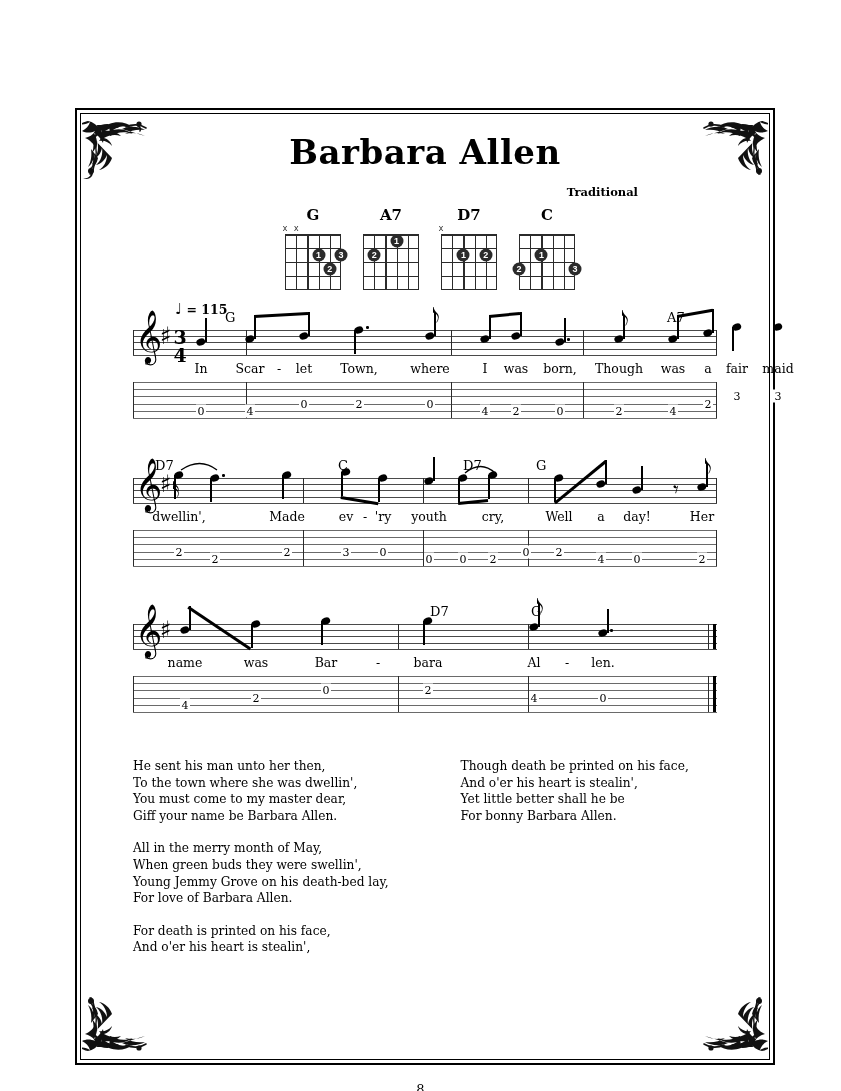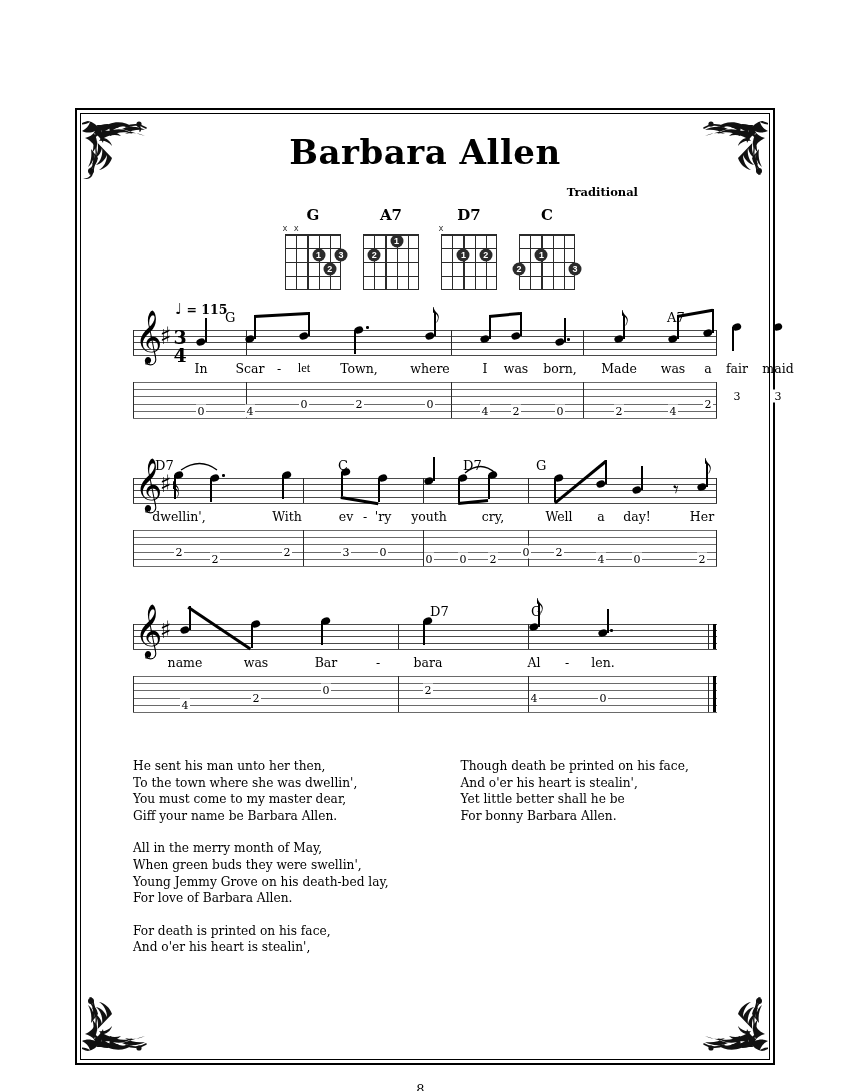--- a/index.html
+++ b/index.html
@@ -345,27 +345,27 @@
         <div class="beam" style="left: 544.2px; top: -0.7px; width: 35.5449px; transform: rotate(-0.175324rad);"></div>
         <div class="head" style="left: 604px; top: 10.9px;"></div>
         <div class="stem" style="left: 599.4px; top: 10.9px; height: 24px;"></div>
         <div class="head" style="left: 645px; top: 10.9px;"></div>
         <div class="stem" style="left: 640.4px; top: 10.9px; height: 24px;"></div>
         <div class="chordlbl" style="left: 92px; top: -6px;">G</div>
         <div class="chordlbl" style="left: 534px; top: -6px;">A7</div>
         <div class="lyric" style="left: 68px; top: 44.8px;">In</div>
         <div class="lyric" style="left: 117px; top: 44.8px;">Scar</div>
         <div class="lyric" style="left: 146px; top: 44.8px;">-</div>
-        <div class="lyric" style="left: 171px; top: 44.8px; font-family: Liberation Serif, serif;">let</div>
+        <div class="lyric" style="left: 171px; top: 44.8px;">let</div>
         <div class="lyric" style="left: 226px; top: 44.8px;">Town,</div>
         <div class="lyric" style="left: 297px; top: 44.8px;">where</div>
         <div class="lyric" style="left: 352px; top: 44.8px;">I</div>
         <div class="lyric" style="left: 383px; top: 44.8px;">was</div>
         <div class="lyric" style="left: 427px; top: 44.8px;">born,</div>
-        <div class="lyric" style="left: 486px; top: 44.8px;">Made</div>
+        <div class="lyric" style="left: 486px; top: 44.8px;">Though</div>
         <div class="lyric" style="left: 540px; top: 44.8px;">was</div>
         <div class="lyric" style="left: 575px; top: 44.8px;">a</div>
         <div class="lyric" style="left: 604px; top: 44.8px;">fair</div>
         <div class="lyric" style="left: 645px; top: 44.8px;">maid</div>
       </div>
     <div class="tabstaff">
         <div class="tabline" style="top: 8px;"></div>
         <div class="tabline" style="top: 15.2px;"></div>
         <div class="tabline" style="top: 22.4px;"></div>
         <div class="tabline" style="top: 29.6px;"></div>
@@ -441,21 +441,21 @@
         <div class="stem" style="left: 508.2px; top: 2.4px; height: 24px;"></div>
         <div class="rest" style="left: 540px; top: 15px;">𝄾</div>
         <div class="head" style="left: 569px; top: 23.3px;"></div>
         <div class="stem" style="left: 573.2px; top: -0.7px; height: 24px;"></div>
         <div class="flag" style="left: 572px; top: -7.7px;">𝅮</div>
         <div class="chordlbl" style="left: 22px; top: -6px;">D7</div>
         <div class="chordlbl" style="left: 205px; top: -6px;">C</div>
         <div class="chordlbl" style="left: 330px; top: -6px;">D7</div>
         <div class="chordlbl" style="left: 403px; top: -6px;">G</div>
         <div class="lyric" style="left: 46px; top: 44.8px;">dwellin',</div>
-        <div class="lyric" style="left: 154px; top: 44.8px;">With</div>
+        <div class="lyric" style="left: 154px; top: 44.8px;">Made</div>
         <div class="lyric" style="left: 213px; top: 44.8px;">ev</div>
         <div class="lyric" style="left: 232px; top: 44.8px;">-</div>
         <div class="lyric" style="left: 250px; top: 44.8px;">'ry</div>
         <div class="lyric" style="left: 296px; top: 44.8px;">youth</div>
         <div class="lyric" style="left: 360px; top: 44.8px;">cry,</div>
         <div class="lyric" style="left: 426px; top: 44.8px;">Well</div>
         <div class="lyric" style="left: 468px; top: 44.8px;">a</div>
         <div class="lyric" style="left: 504px; top: 44.8px;">day!</div>
         <div class="lyric" style="left: 569px; top: 44.8px;">Her</div>
       </div>

